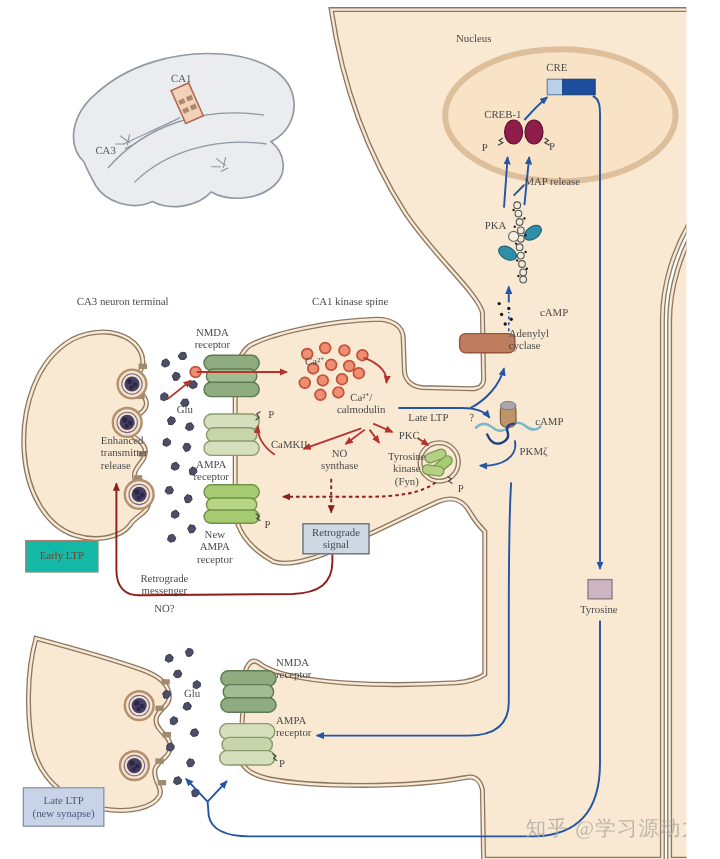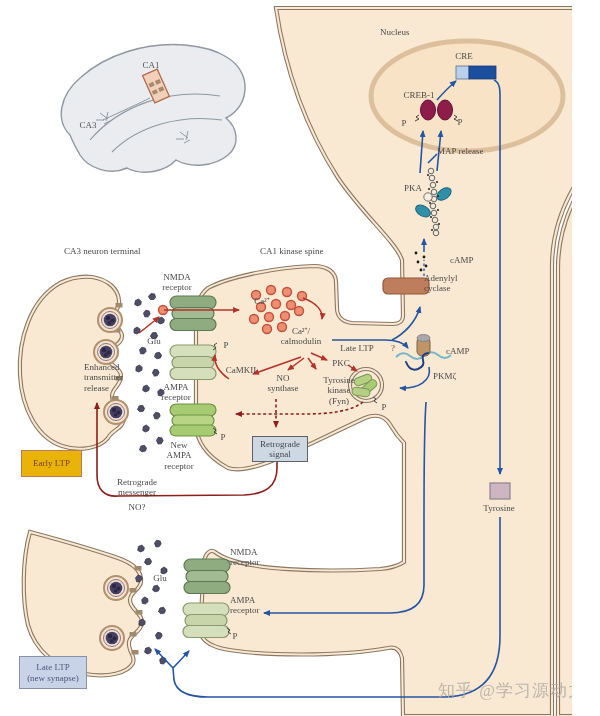--- a/index.html
+++ b/index.html
@@ -6,21 +6,21 @@
   #fig{position:relative;width:572px;height:716px;background:#ffffff;overflow:hidden;
        font-family:Liberation Serif, serif;}
   svg{position:absolute;left:0;top:0;}
   .lbl{position:absolute;font-size:9px;line-height:1.14;color:#4a4a4a;white-space:pre-line;z-index:5;}
   .c{transform:translateX(-50%);text-align:center;}
   .memF{fill:#f9e9d3;stroke:none;}
   .memS{fill:none;stroke:#8b7864;stroke-width:4.2;}
   .memI{fill:none;stroke:#f9e9d3;stroke-width:2;}
   .box{position:absolute;display:flex;align-items:center;justify-content:center;
        text-align:center;font-size:9px;line-height:1.15;white-space:pre-line;z-index:6;}
-  #earlyBox{left:21px;top:450px;width:59px;height:25px;background:#eab308;border:1.5px solid #bb7a62;color:#74412f;text-align:center;}
+  #earlyBox{left:21px;top:450px;width:59px;height:25px;background:#14b8a6;border:1.5px solid #bb7a62;color:#74412f;text-align:center;}
   #lateNewBox{left:19px;top:656px;width:66px;height:31px;background:#c9d3e8;border:1.5px solid #8891aa;color:#4c5878;}
   #retroBox{left:252px;top:436px;width:54px;height:24px;background:#cdd8e3;border:1.2px solid #5c6268;color:#44484c;z-index:6;}
   #wm{position:absolute;left:408px;top:679px;width:178px;text-align:right;font-size:17px;
       color:rgba(178,172,163,0.85);z-index:9;letter-spacing:1px;}
 </style>
 </head>
 <body>
 
 <div id="fig">
 

